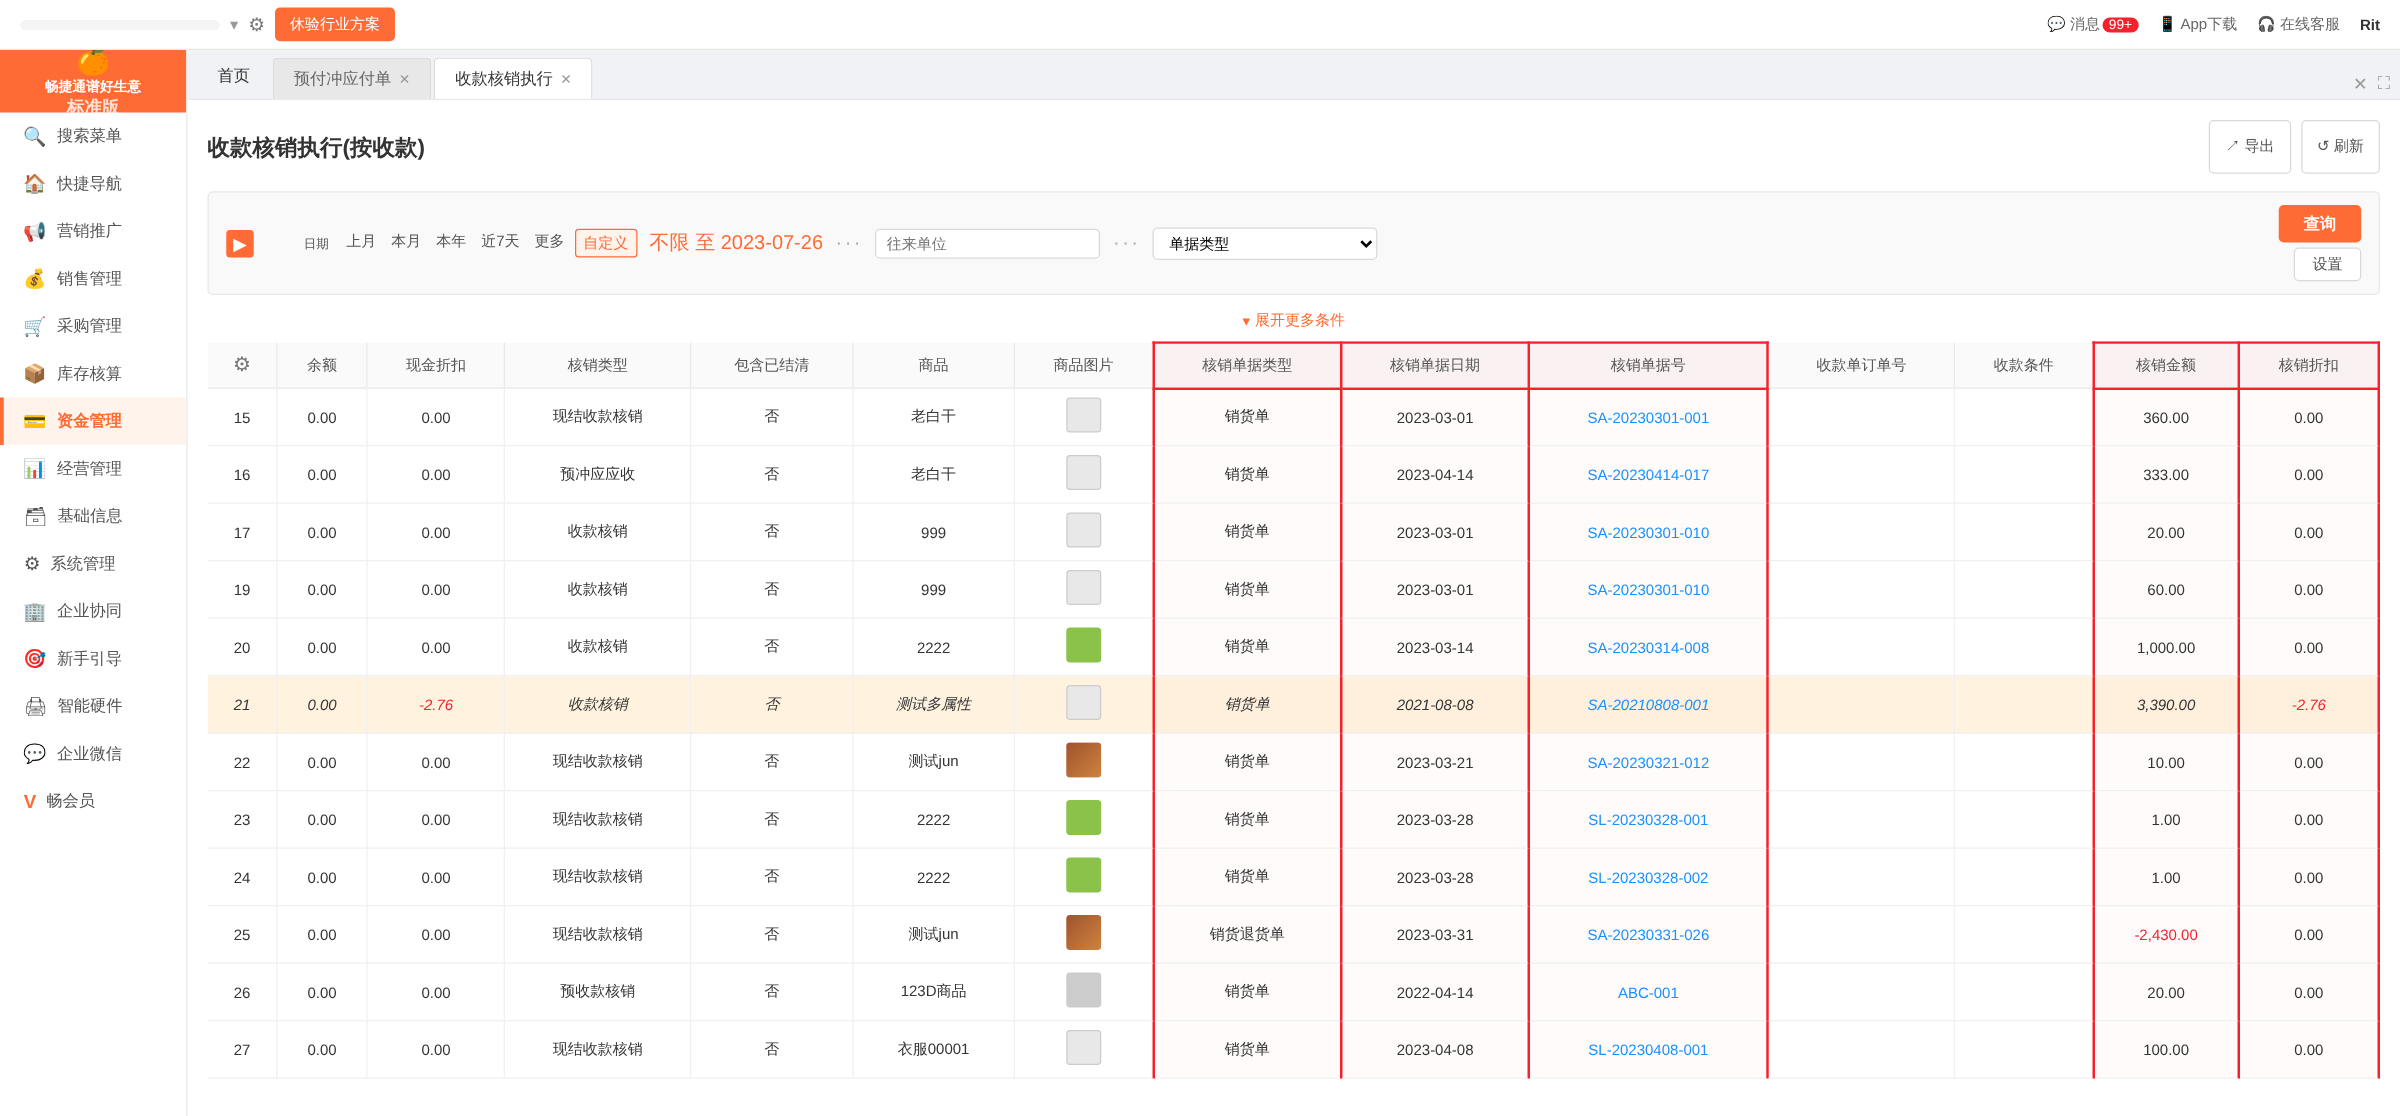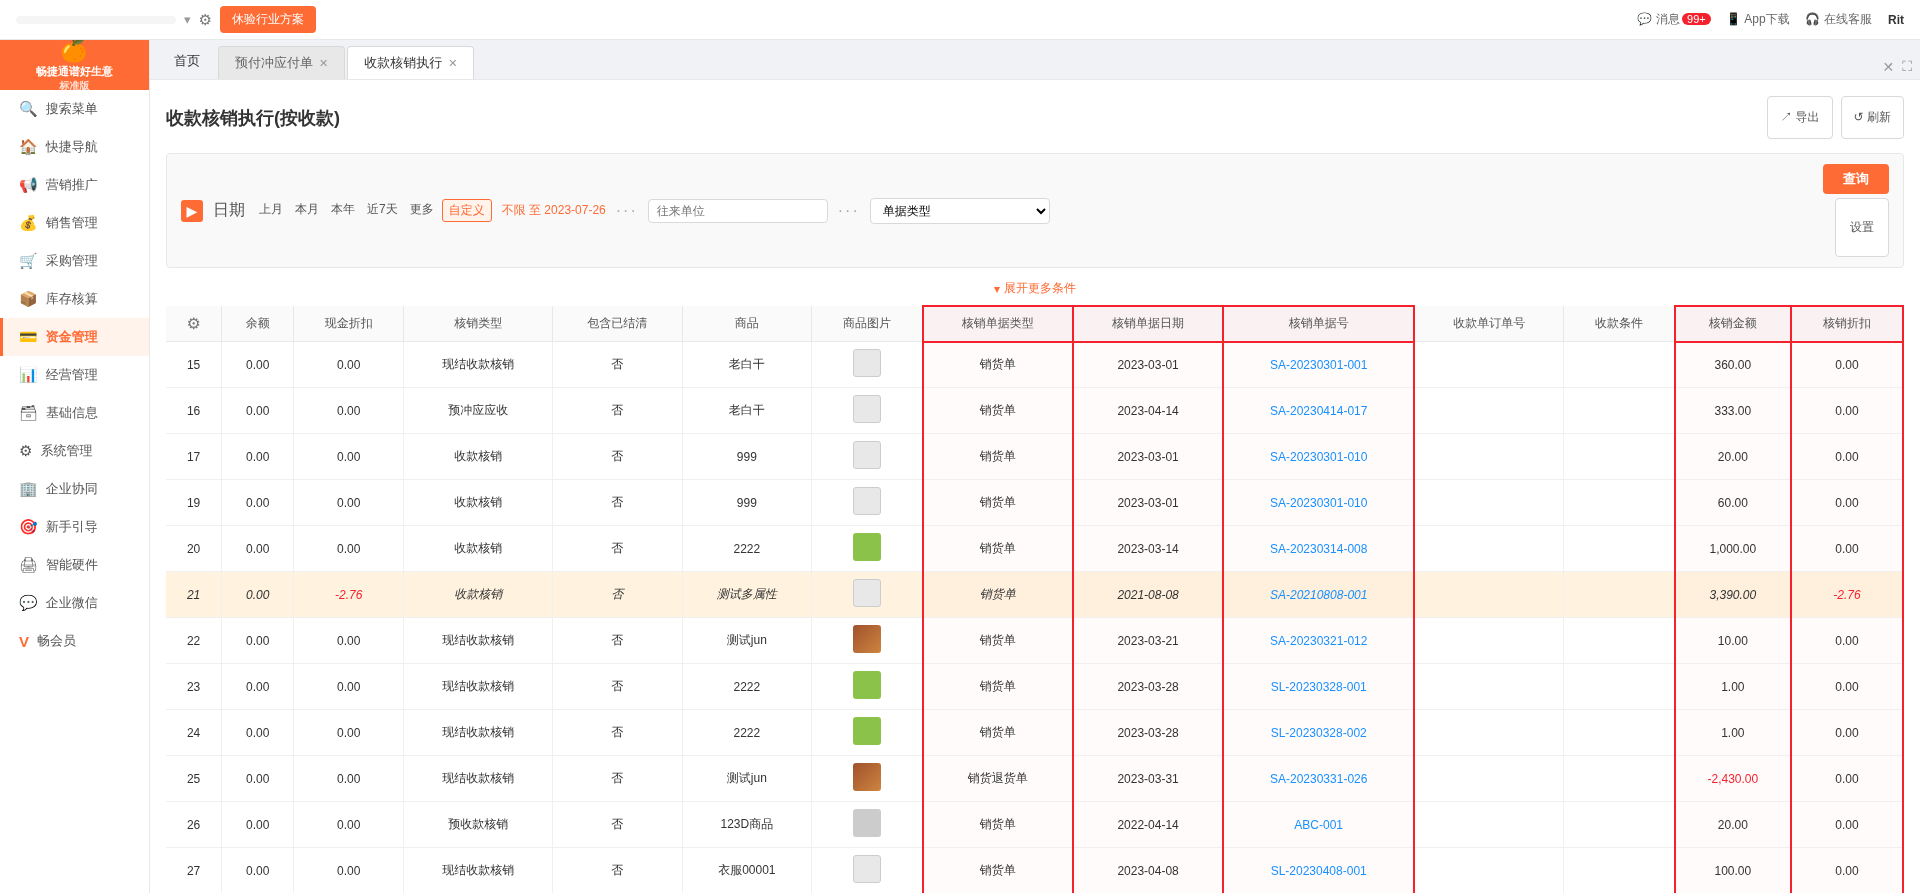--- a/index.html
+++ b/index.html
@@ -150,37 +150,37 @@
       border: none;
       border-radius: 3px;
       width: 22px;
       height: 22px;
       cursor: pointer;
       font-size: 14px;
       display: flex;
       align-items: center;
       justify-content: center;
     }
-    .filter-label { font-size: 16px; color: #555; white-space: nowrap; }
+    .filter-label { font-size: 10px; color: #555; white-space: nowrap; margin-left: 30px; }
     .filter-date-links { display: flex; gap: 4px; }
     .filter-date-link {
       font-size: 12px;
       color: #555;
       cursor: pointer;
       padding: 2px 4px;
     }
     .filter-date-custom {
       background: #fff3ec;
       color: #ff6b35;
       border: 1px solid #ff6b35;
       border-radius: 3px;
       padding: 2px 6px;
       font-size: 12px;
     }
-    .filter-date-range { font-size: 12px; color: #ff6b35; }
+    .filter-date-range { font-size: 16px; color: #ff6b35; }
     .filter-input {
       border: 1px solid #d9d9d9;
       border-radius: 4px;
       padding: 4px 8px;
       font-size: 12px;
       min-width: 180px;
     }
     .filter-select {
       border: 1px solid #d9d9d9;
       border-radius: 4px;
@@ -198,21 +198,21 @@
       border-radius: 4px;
       padding: 6px 20px;
       font-size: 13px;
       cursor: pointer;
       font-weight: bold;
     }
     .btn-setting {
       border: 1px solid #d9d9d9;
       background: #fff;
       border-radius: 4px;
-      padding: 20px 14px;
+      padding: 4px 14px;
       font-size: 12px;
       cursor: pointer;
       color: #555;
       margin-left: 13px;
     }
     .expand-more {
       display: flex;
       justify-content: center;
       margin-bottom: 8px;
     }
@@ -292,21 +292,21 @@
     <span class="top-user">Rit</span>
   </div>
 </div>
 
 <div class="layout">
 
   <div class="sidebar">
     <div class="sidebar-logo">
       <span style="font-size:22px">🍊</span>
       <span style="font-size:11px;color:#fff;font-weight:bold">畅捷通谱好生意</span>
-      <span style="font-size:10px;color:rgba(255,255,255,0.8)">标准版</span>
+      <span style="font-size:14px;color:rgba(255,255,255,0.8)">标准版</span>
     </div>
 
     <div class="sidebar-item">
       <span class="sidebar-icon">🔍</span>
       <span>搜索菜单</span>
     </div>
     <div class="sidebar-item">
       <span class="sidebar-icon">🏠</span>
       <span>快捷导航</span>
     </div>

